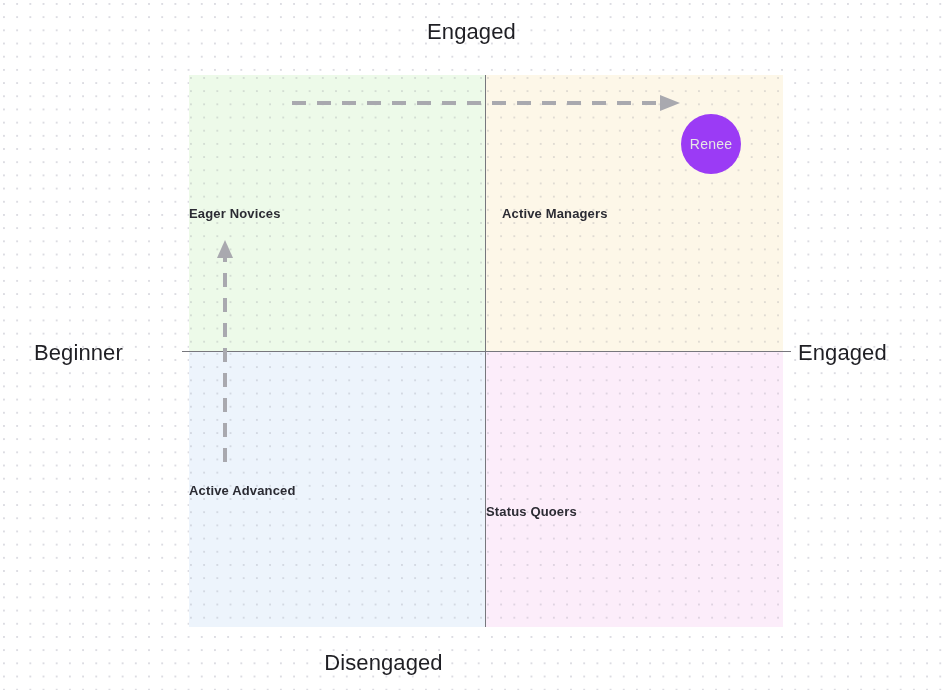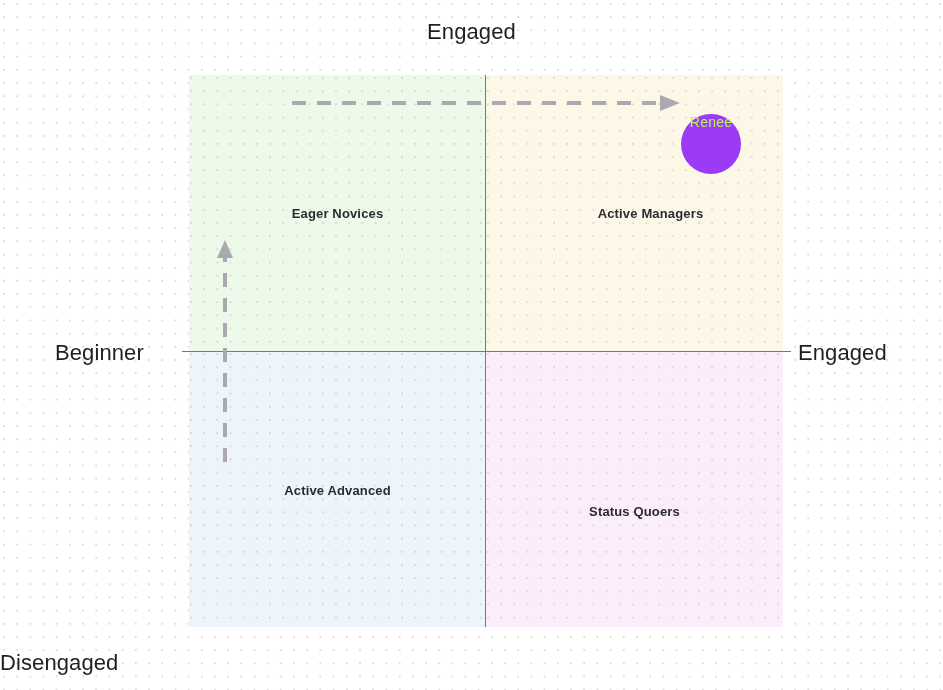--- a/index.html
+++ b/index.html
@@ -28,22 +28,22 @@
   
   .axis-label {
     position: absolute;
     color: #1f1f24;
     font-size: 22px;
     font-weight: 400;
     letter-spacing: 0.1px;
     white-space: nowrap;
   }
   #axis-label-top    { top: 19px;  left: 0; width: 943px; text-align: center; }
-  #axis-label-bottom { top: 650px; left: 0; width: 767px; text-align: left; }
-  #axis-label-left   { top: 340px; left: 34px; margin-left: 21px; }
+  #axis-label-bottom { top: 650px; left: 0; width: 767px; text-align: center; }
+  #axis-label-left   { top: 340px; left: 34px; }
   #axis-label-right  { top: 340px; left: 798px; }
 
   
   #matrix {
     position: absolute;
     left: 189px;
     top: 75px;
     width: 594px;
     height: 552px;
   }
@@ -66,21 +66,20 @@
     background-color: #edf4fc;
   }
   #quadrant-bottom-right {
     left: 297px; top: 276px; width: 297px; height: 276px;
     background-color: #fcedfa;
   }
 
   .quadrant-label {
     position: absolute;
     width: 297px;
-    text-align: center;
     font-size: 13px;
     font-weight: bold;
     color: #2b2b33;
     letter-spacing: 0.15px;
     white-space: nowrap;
   }
   #quadrant-label-top-left     { left: 0;    top: 131px; }
   #quadrant-label-top-right    { left: 313px; top: 131px; }
   #quadrant-label-bottom-left  { left: 0;    top: 408px; }
   #quadrant-label-bottom-right { left: 297px; top: 408px; margin-top: 21px; }
@@ -129,22 +128,23 @@
   #arrow-vertical   { left: 215px; top: 240px; }
 
   
   .person-marker {
     position: absolute;
     width: 60px;
     height: 60px;
     border-radius: 50%;
     background-color: #9b3bf5;
     display: flex;
+    align-items: center;
     justify-content: center;
-    color: #bef264;
+    color: #e5e5e5;
     font-size: 14px;
     font-weight: 400;
     letter-spacing: 0.2px;
   }
   #person-marker-nate  { left: 422px; top: 321px; }
   #person-marker-renee { left: 681px; top: 114px; }
 </style>
 </head>
 <body>
 

